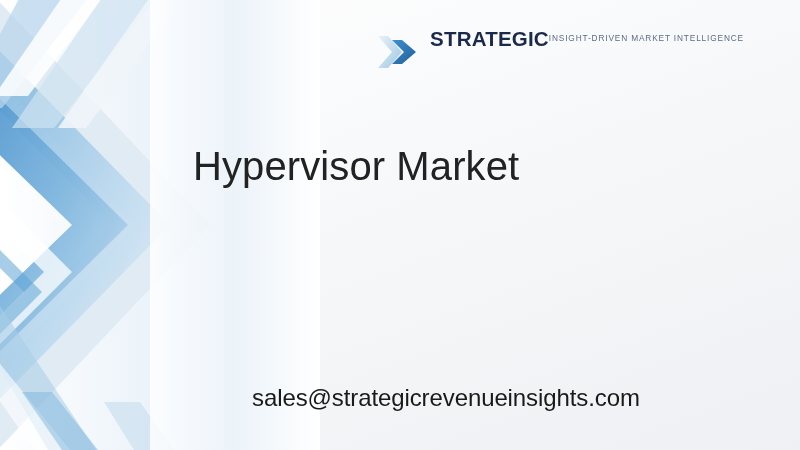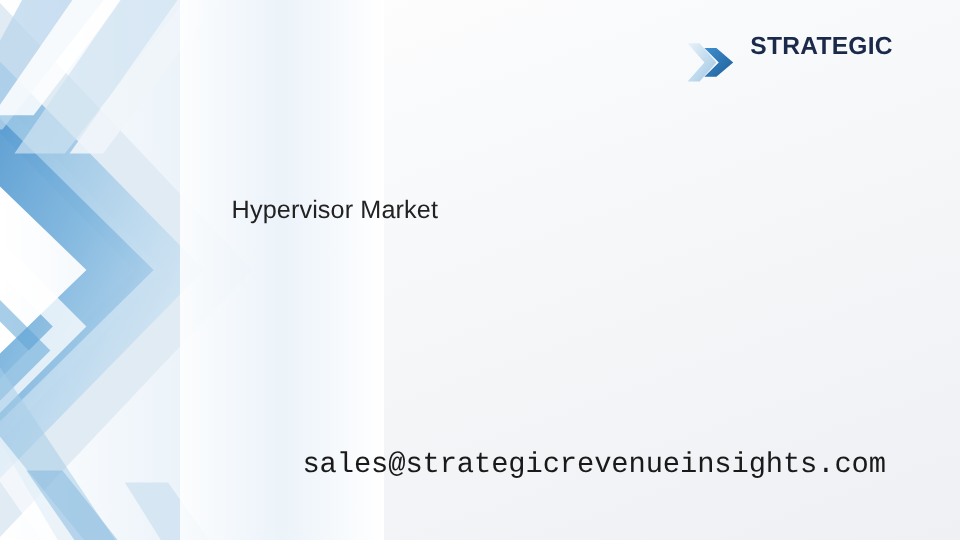--- a/index.html
+++ b/index.html
@@ -66,36 +66,36 @@
     font-size: 8.3px;
     letter-spacing: 0.85px;
     color: #5b6b86;
     font-family: "Liberation Sans", sans-serif;
   }
 
   
   .title {
     position: absolute;
     left: 193px;
-    top: 164px;
-    font-size: 21px;
+    top: 144px;
+    font-size: 40px;
     color: #222222;
     font-family: "Liberation Sans", sans-serif;
     letter-spacing: 0.1px;
     white-space: nowrap;
   }
 
   
   .email {
     position: absolute;
     left: 252px;
-    top: 374px;
+    top: 384px;
     font-size: 24px;
     color: #1a1a1a;
-    font-family: Liberation Mono, monospace;
+    font-family: Liberation Sans, sans-serif;
     letter-spacing: -0.1px;
     white-space: nowrap;
   }
 </style>
 </head>
 <body>
 
 <div class="slide">
 
   <div class="art">
@@ -159,20 +159,21 @@
             <stop offset="0%" stop-color="#3f8fd0"></stop>
             <stop offset="100%" stop-color="#1f5f99"></stop>
           </linearGradient>
         </defs>
         <path d="M2 6 L16 22 L2 38 L12 38 L26 22 L12 6 Z" fill="url(#lg)"></path>
         <path d="M16 10 L28 22 L16 34 L26 34 L40 22 L26 10 Z" fill="url(#lg2)"></path>
       </svg>
     </div>
     <div class="logo-text">
       <div class="logo-line1">STRATEGIC</div>
+      <div class="logo-tagline">INSIGHT-DRIVEN MARKET INTELLIGENCE</div>
     </div>
   </div>
 
   <div class="title">Hypervisor Market</div>
 
   <div class="email">sales@strategicrevenueinsights.com</div>
 
 </div>
 
 </body></html>

